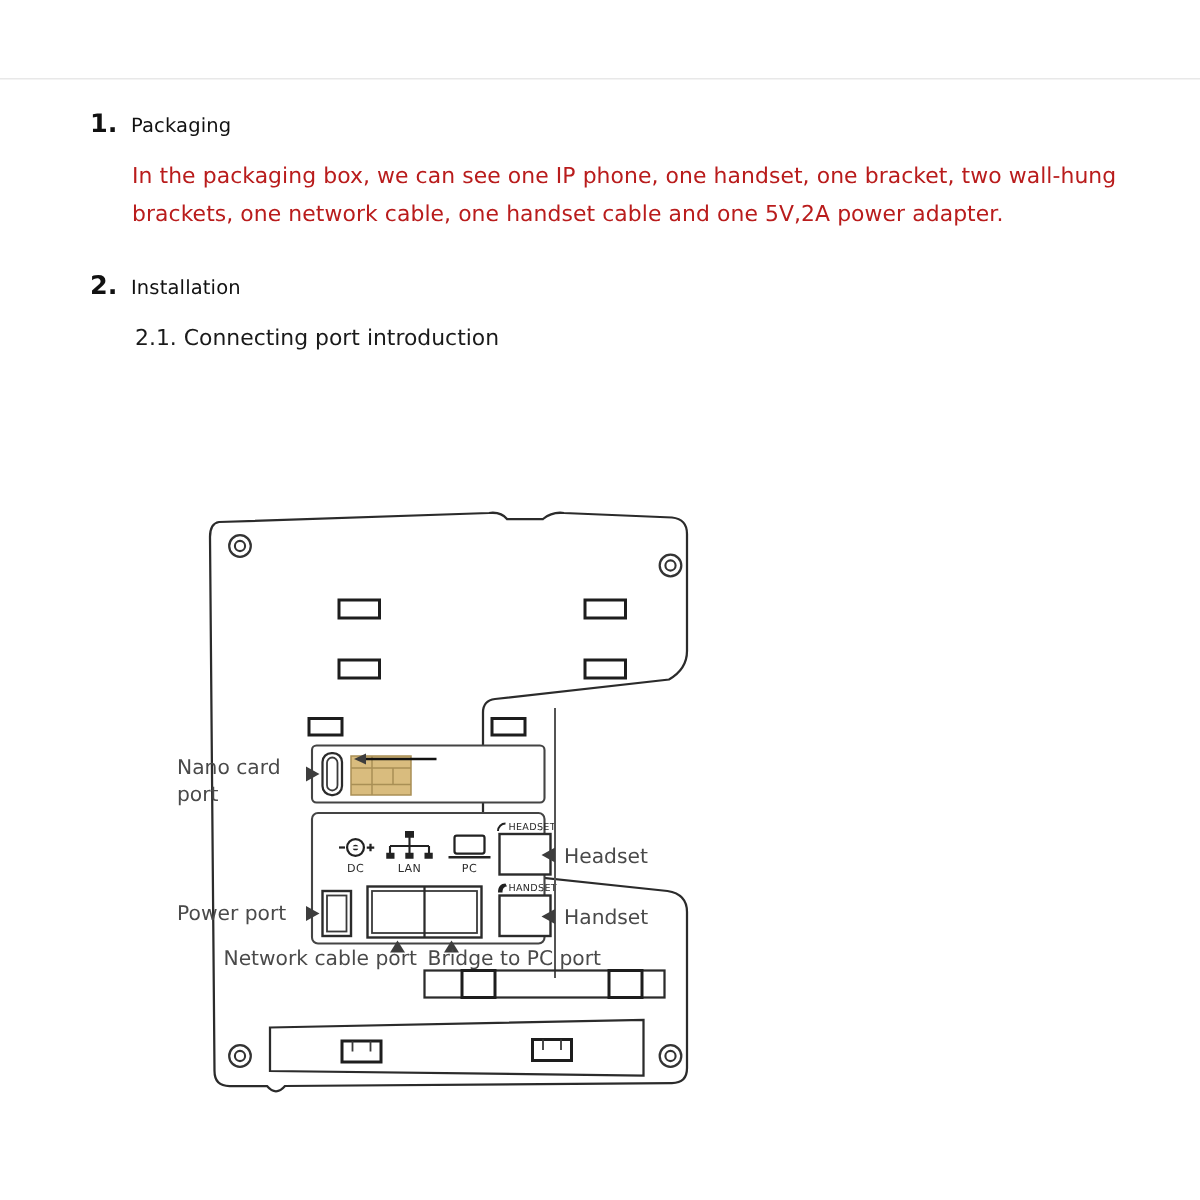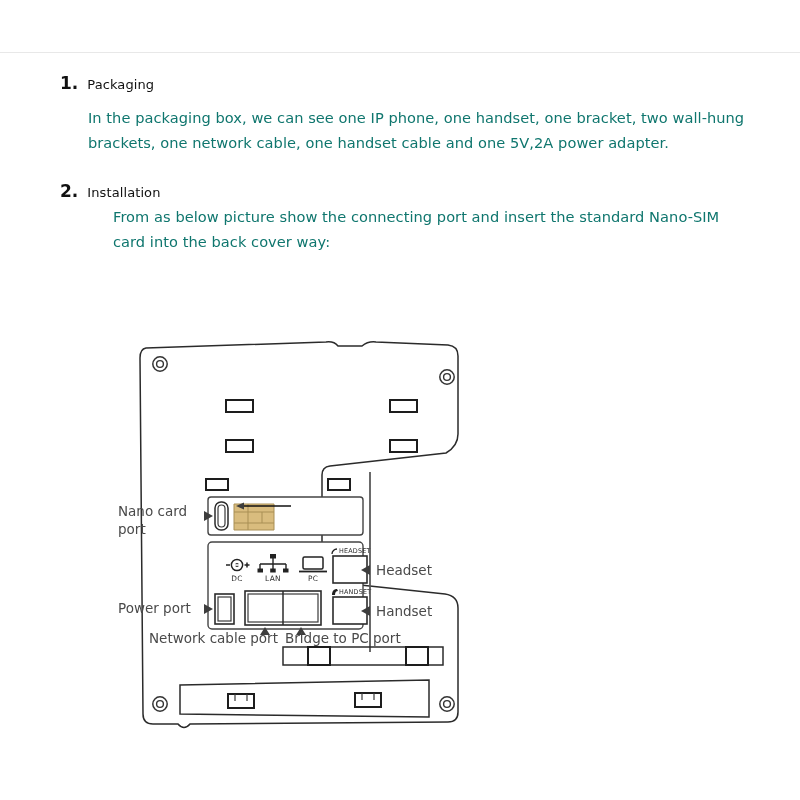--- a/index.html
+++ b/index.html
@@ -21,21 +21,21 @@
   
   .sec{position:absolute;}
   .sec-head{
     display:flex;align-items:baseline;gap:9px;
     font-size:19px;line-height:22px;color:#111;
   }
   .sec-num{font-weight:bold;font-size:17px;}
   .sec-title{font-weight:normal;font-size:13px;letter-spacing:.1px;}
 
   .para{
-    font-size:14.6px;line-height:25px;color:#0f766e;
+    font-size:14.6px;line-height:25px;color:#b91c1c;
     letter-spacing:.05px;
   }
   .sub-head{font-size:14.6px;line-height:25px;color:#1a1a1a;}
 
   
   #diagram{position:absolute;left:118px;top:322px;width:430px;height:430px;}
   #diagram svg{display:block;width:430px;height:430px;}
 
   .ln{fill:none;stroke:#2b2b2b;stroke-width:1.5;}
   .ln-thin{fill:none;stroke:#3a3a3a;stroke-width:1.2;}
@@ -75,21 +75,24 @@
       <span class="sec-title">Packaging</span>
     </div>
     <div class="para" style="margin-top:9px;margin-left:28px;width:665px;">In the packaging box, we can see one IP phone, one handset, one bracket, two wall-hung brackets, one network cable, one handset cable and one 5V,2A power adapter.</div>
   </div>
 
   <div class="sec" style="left:60px;top:180px;width:700px;">
     <div class="sec-head">
       <span class="sec-num">2.</span>
       <span class="sec-title">Installation</span>
     </div>
-    <div class="para" style="margin-left:53px;width:640px;">From as below picture show the connecting port and insert the standard Nano-SIM card into the back cover way:</div>
+    <div class="sub-head" style="margin-top:9px;margin-left:30px;">
+      <span>2.1.</span>
+      <span>Connecting port introduction</span>
+    </div>
   </div>
 
   <div id="diagram">
     <svg viewBox="0 0 430 430" xmlns="http://www.w3.org/2000/svg">
 
       <path class="ln" d="
         M 28,26
         L 208,20
         Q 216,19 220,24
         L 244,24

